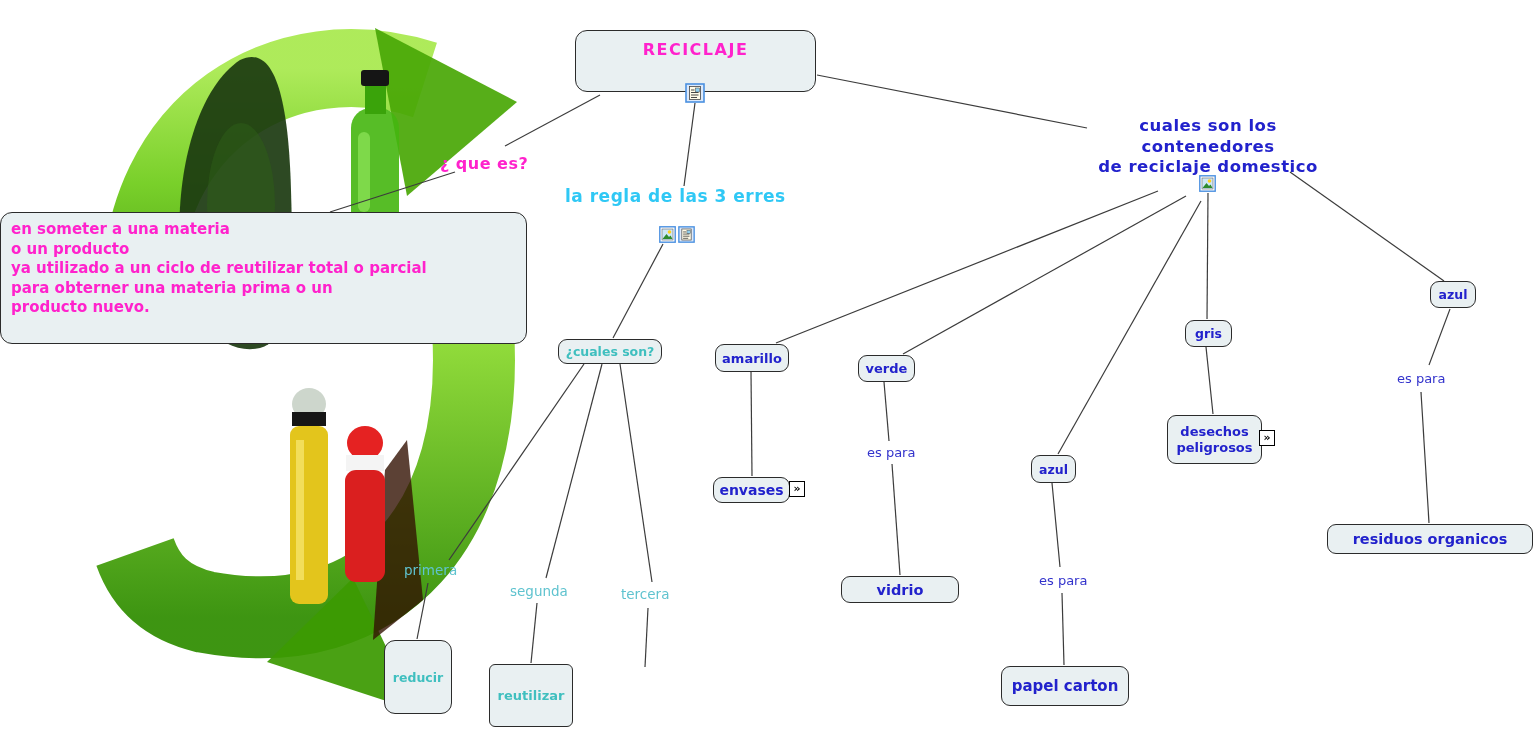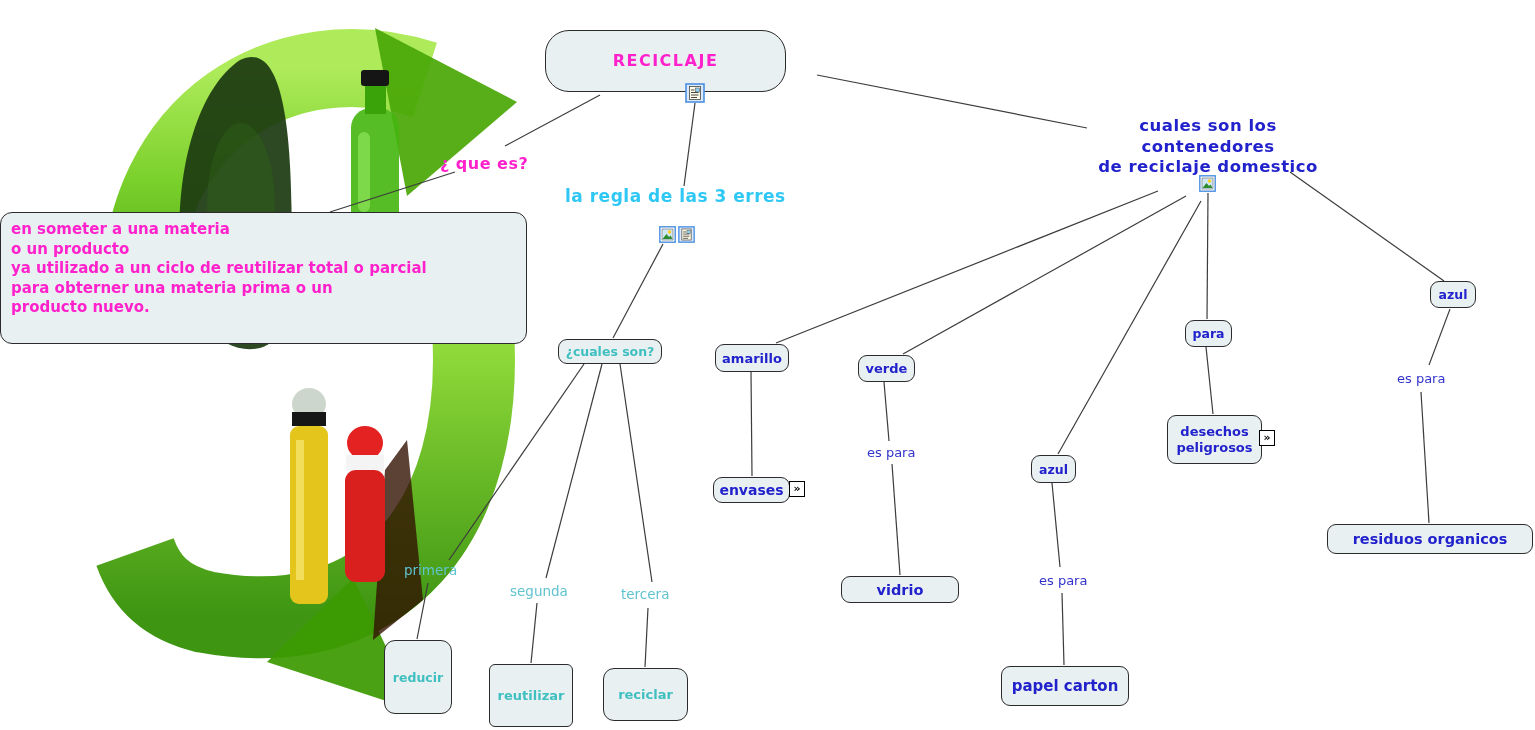--- a/index.html
+++ b/index.html
@@ -110,21 +110,21 @@
     <line x1="1450" y1="309" x2="1429" y2="365"></line>
     <line x1="1421" y1="392" x2="1429" y2="523"></line>
     <line x1="584" y1="364" x2="449" y2="560"></line>
     <line x1="428" y1="583" x2="417" y2="639"></line>
     <line x1="602" y1="364" x2="546" y2="578"></line>
     <line x1="537" y1="603" x2="531" y2="663"></line>
     <line x1="620" y1="364" x2="652" y2="582"></line>
     <line x1="648" y1="608" x2="645" y2="667"></line>
   </svg>
 
-  <div class="concept magenta" style="left:545px;top:30px;width:241px;height:62px;border-radius:24px;font-size:16px;letter-spacing:1.5px;align-items:flex-start;padding-top:20px;">
+  <div class="concept magenta" style="left:575px;top:30px;width:241px;height:62px;border-radius:12px;font-size:16px;letter-spacing:1.5px;align-items:flex-start;padding-top:9px;">
     <span>RECICLAJE</span>
   </div>
 
   <svg class="res-icon" style="left:685px;top:83px;" width="20" height="20" viewBox="0 0 20 20">
     <rect x="1" y="1" width="18" height="18" fill="#dce9fb" stroke="#4a90e0" stroke-width="1.6"></rect>
     <rect x="4.5" y="3.5" width="11" height="13" fill="#fffbe8" stroke="#444" stroke-width="0.8"></rect>
     <rect x="10.5" y="5" width="4" height="4" fill="#8fd0f0" stroke="#444" stroke-width="0.5"></rect>
     <line x1="6" y1="7" x2="9.5" y2="7" stroke="#333" stroke-width="0.9"></line>
     <line x1="6" y1="9.5" x2="13.5" y2="9.5" stroke="#333" stroke-width="0.9"></line>
     <line x1="6" y1="12" x2="13.5" y2="12" stroke="#333" stroke-width="0.9"></line>
@@ -170,21 +170,21 @@
     <rect x="3" y="3" width="11" height="11" fill="#cfe7f7" stroke="#666" stroke-width="0.6"></rect>
     <circle cx="10.5" cy="6" r="1.8" fill="#ffd21e"></circle>
     <path d="M3.5 13 L7.5 8 L10 11 L11.5 9.5 L13.5 13 Z" fill="#2e8b2e"></path>
   </svg>
 
   <div class="concept teal" style="left:558px;top:339px;width:104px;height:25px;font-size:12.5px;">¿cuales son?</div>
 
   <div class="concept blue" style="left:715px;top:344px;width:74px;height:28px;font-size:13px;">amarillo</div>
   <div class="concept blue" style="left:858px;top:355px;width:57px;height:27px;font-size:13px;">verde</div>
   <div class="concept blue" style="left:1031px;top:455px;width:45px;height:28px;font-size:12.5px;">azul</div>
-  <div class="concept blue" style="left:1185px;top:320px;width:47px;height:27px;font-size:12.5px;">para</div>
+  <div class="concept blue" style="left:1185px;top:320px;width:47px;height:27px;font-size:12.5px;">gris</div>
   <div class="concept blue" style="left:1430px;top:281px;width:46px;height:27px;font-size:12.5px;">azul</div>
 
   <div class="concept blue" style="left:713px;top:477px;width:77px;height:26px;font-size:14px;">envases</div>
   <div class="expand" style="left:789px;top:481px;">»</div>
 
   <div class="concept blue" style="left:841px;top:576px;width:118px;height:27px;font-size:14.5px;">vidrio</div>
 
   <div class="concept blue" style="left:1001px;top:666px;width:128px;height:40px;font-size:15px;">papel carton</div>
 
   <div class="concept blue pre" style="left:1167px;top:415px;width:95px;height:49px;font-size:13px;">desechos
@@ -196,15 +196,14 @@
   <div class="lbl linkphrase" style="left:867px;top:445px;">es para</div>
   <div class="lbl linkphrase" style="left:1039px;top:573px;">es para</div>
   <div class="lbl linkphrase" style="left:1397px;top:371px;">es para</div>
 
   <div class="lbl threelink" style="left:404px;top:562px;">primera</div>
   <div class="lbl threelink" style="left:510px;top:583px;">segunda</div>
   <div class="lbl threelink" style="left:621px;top:586px;">tercera</div>
 
   <div class="concept teal" style="left:384px;top:640px;width:68px;height:74px;font-size:12.5px;border-radius:11px;">reducir</div>
   <div class="concept teal" style="left:489px;top:664px;width:84px;height:63px;font-size:13px;border-radius:6px;">reutilizar</div>
-  <div class="concept teal" style="left:603px;top:668px;width:85px;height:53px;font-size:13px;border-radius:11px;">reciclar</div>
 
 </div>
 
 </body></html>

